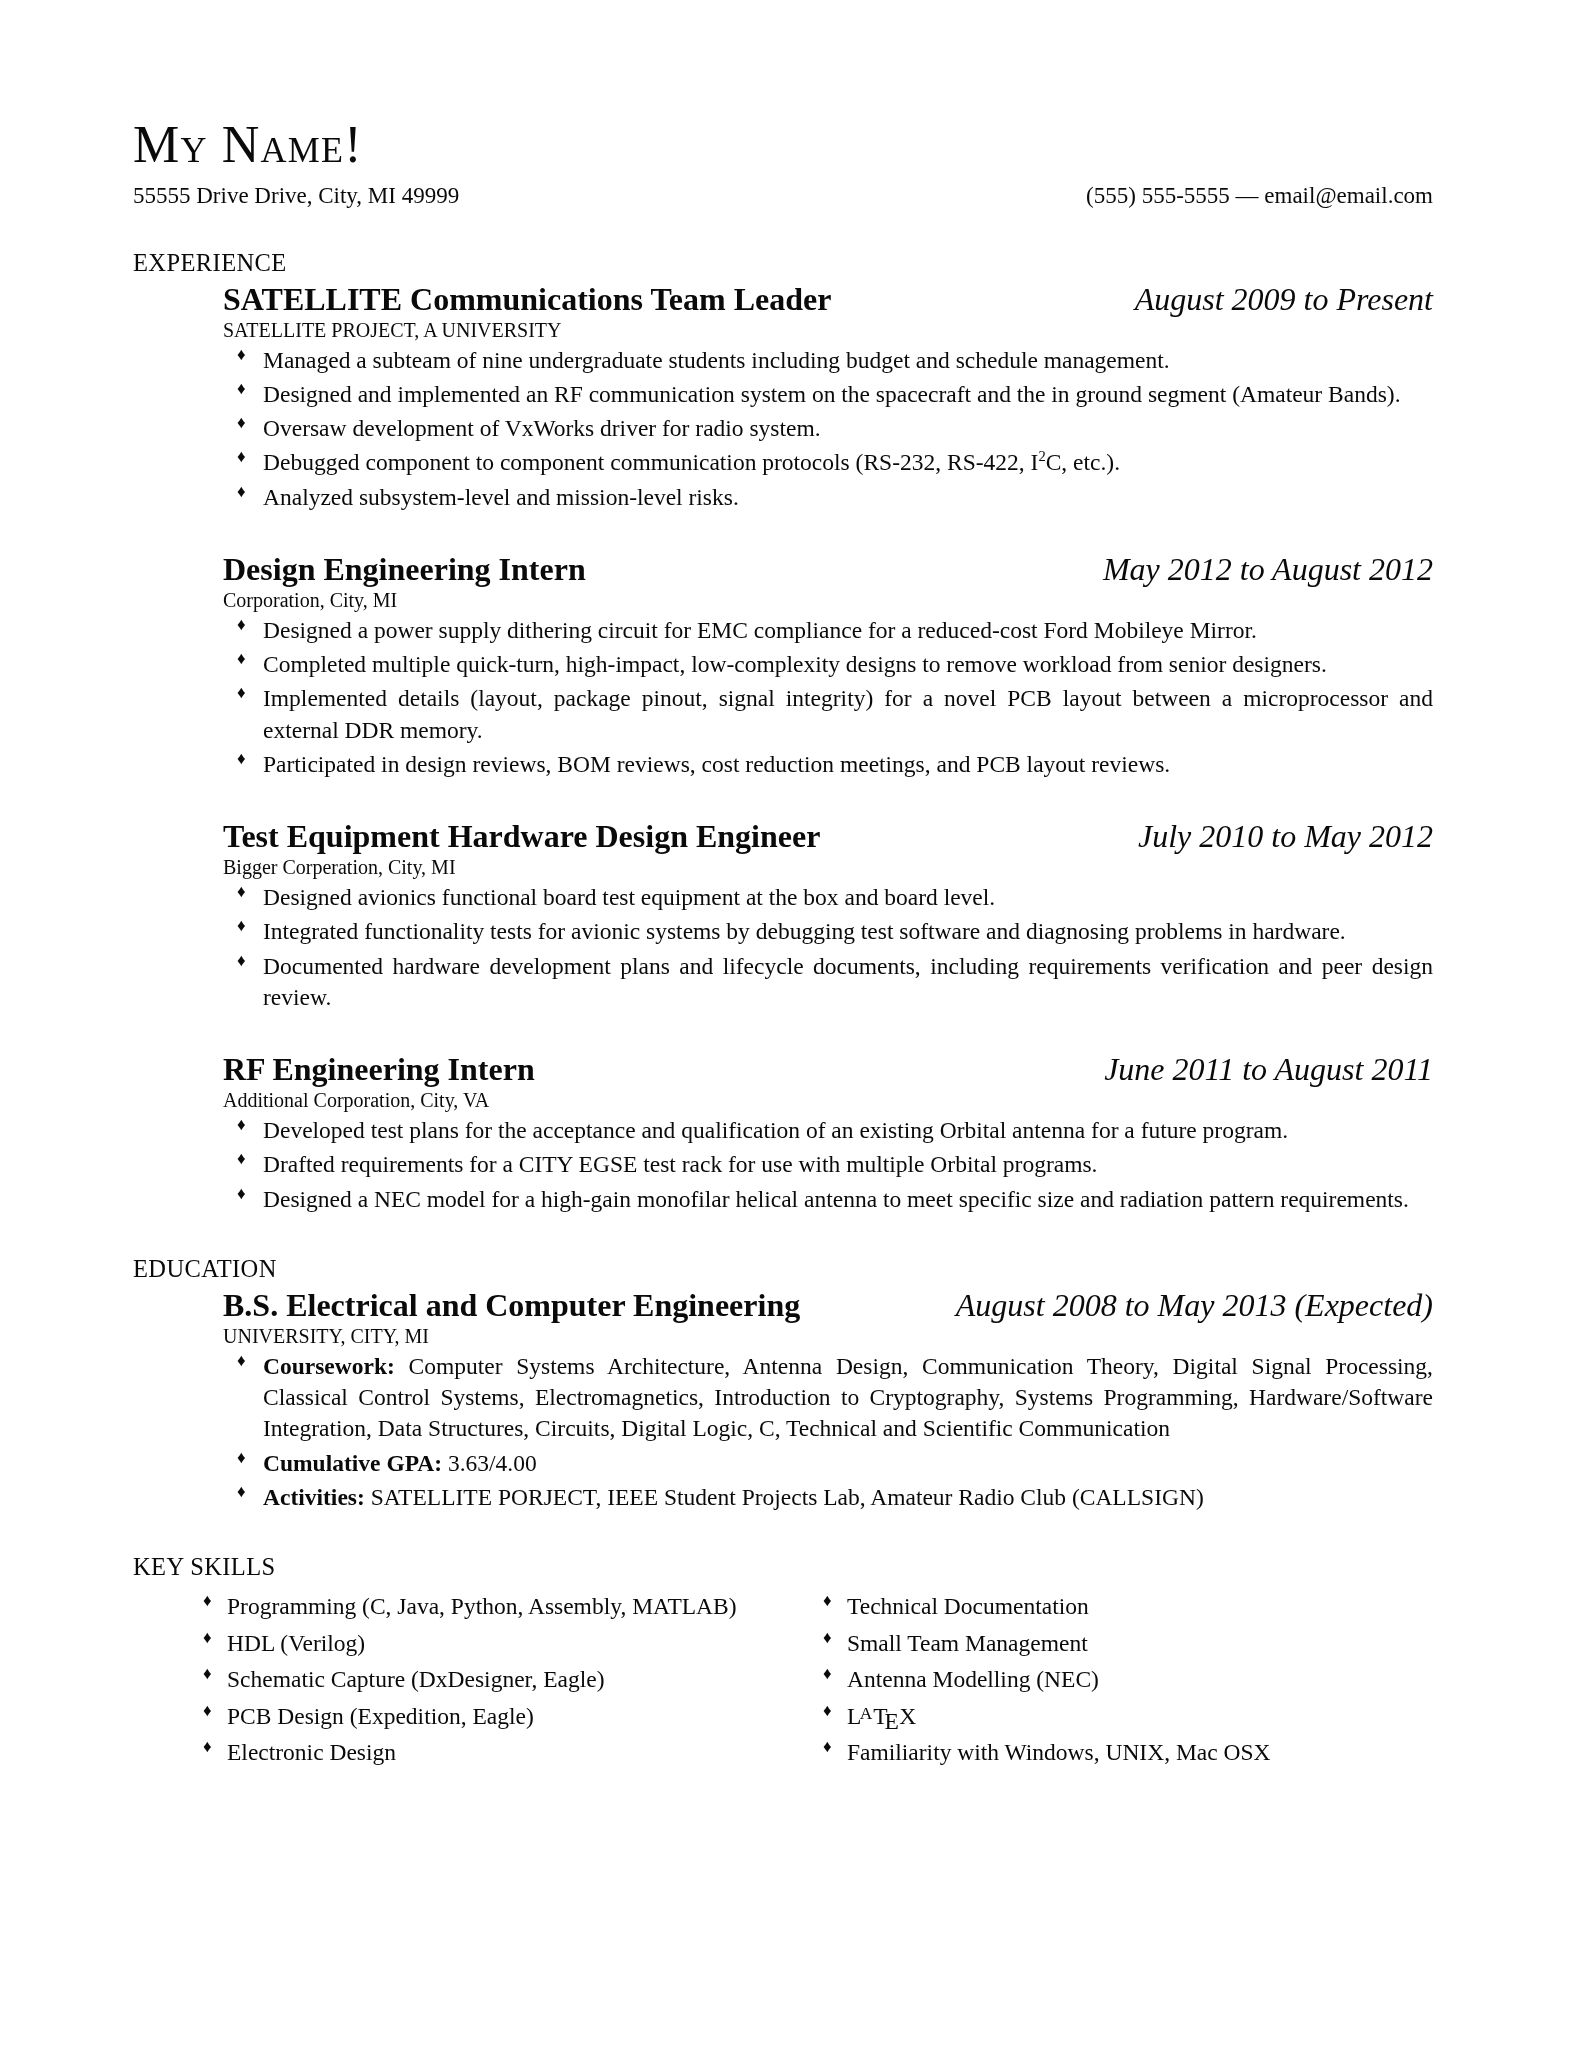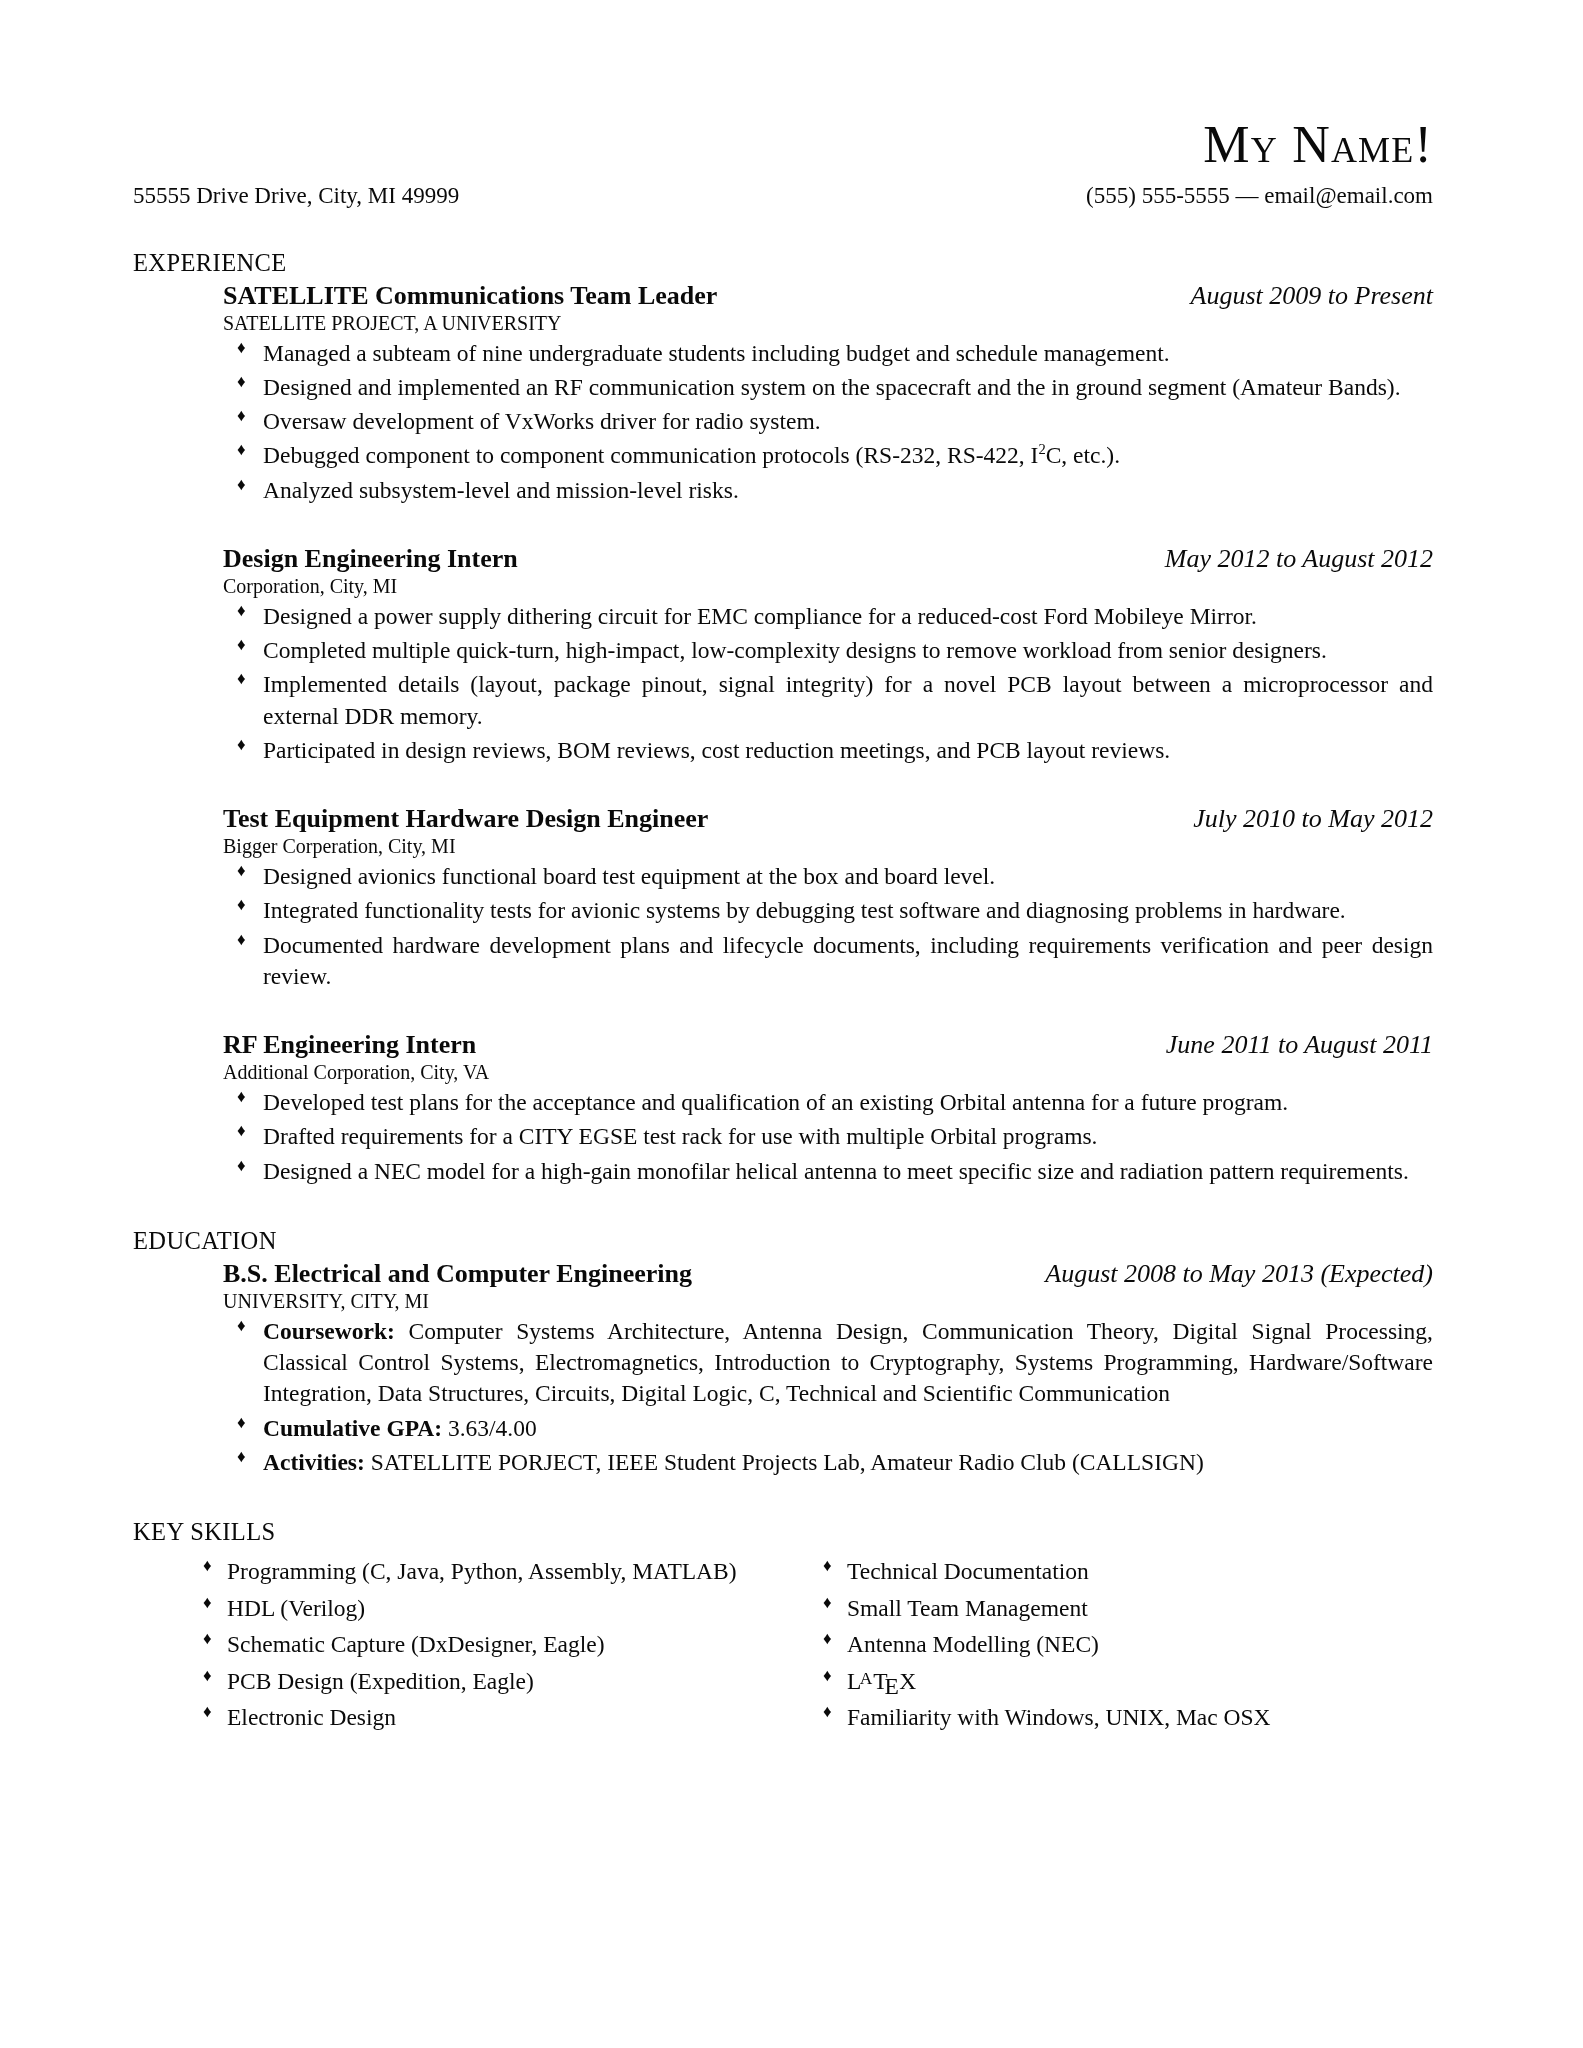--- a/index.html
+++ b/index.html
@@ -23,21 +23,21 @@
   }
   .inner {
     position: absolute;
     left: 133px;
     top: 118px;
     width: 1300px;
   }
 
   
   .doc-title {
-    text-align: right;
+    text-align: left;
     font-size: 52px;
     line-height: 1.05;
     font-variant: small-caps;
     letter-spacing: 1.2px;
     margin: 0 0 8px 0;
     font-weight: normal;
   }
   .contact-row {
     display: flex;
     justify-content: space-between;
@@ -62,21 +62,21 @@
   .section-body {
     margin-left: 90px;
   }
 
   .entry { margin-bottom: 0; }
   .entry + .entry { margin-top: 38px; }
   .entry-head {
     display: flex;
     justify-content: space-between;
     align-items: baseline;
-    font-size: 26px;
+    font-size: 32px;
   }
   .entry-title {
     font-weight: bold;
   }
   .entry-date {
     font-style: italic;
     font-weight: normal;
     white-space: nowrap;
   }
   .entry-org {

